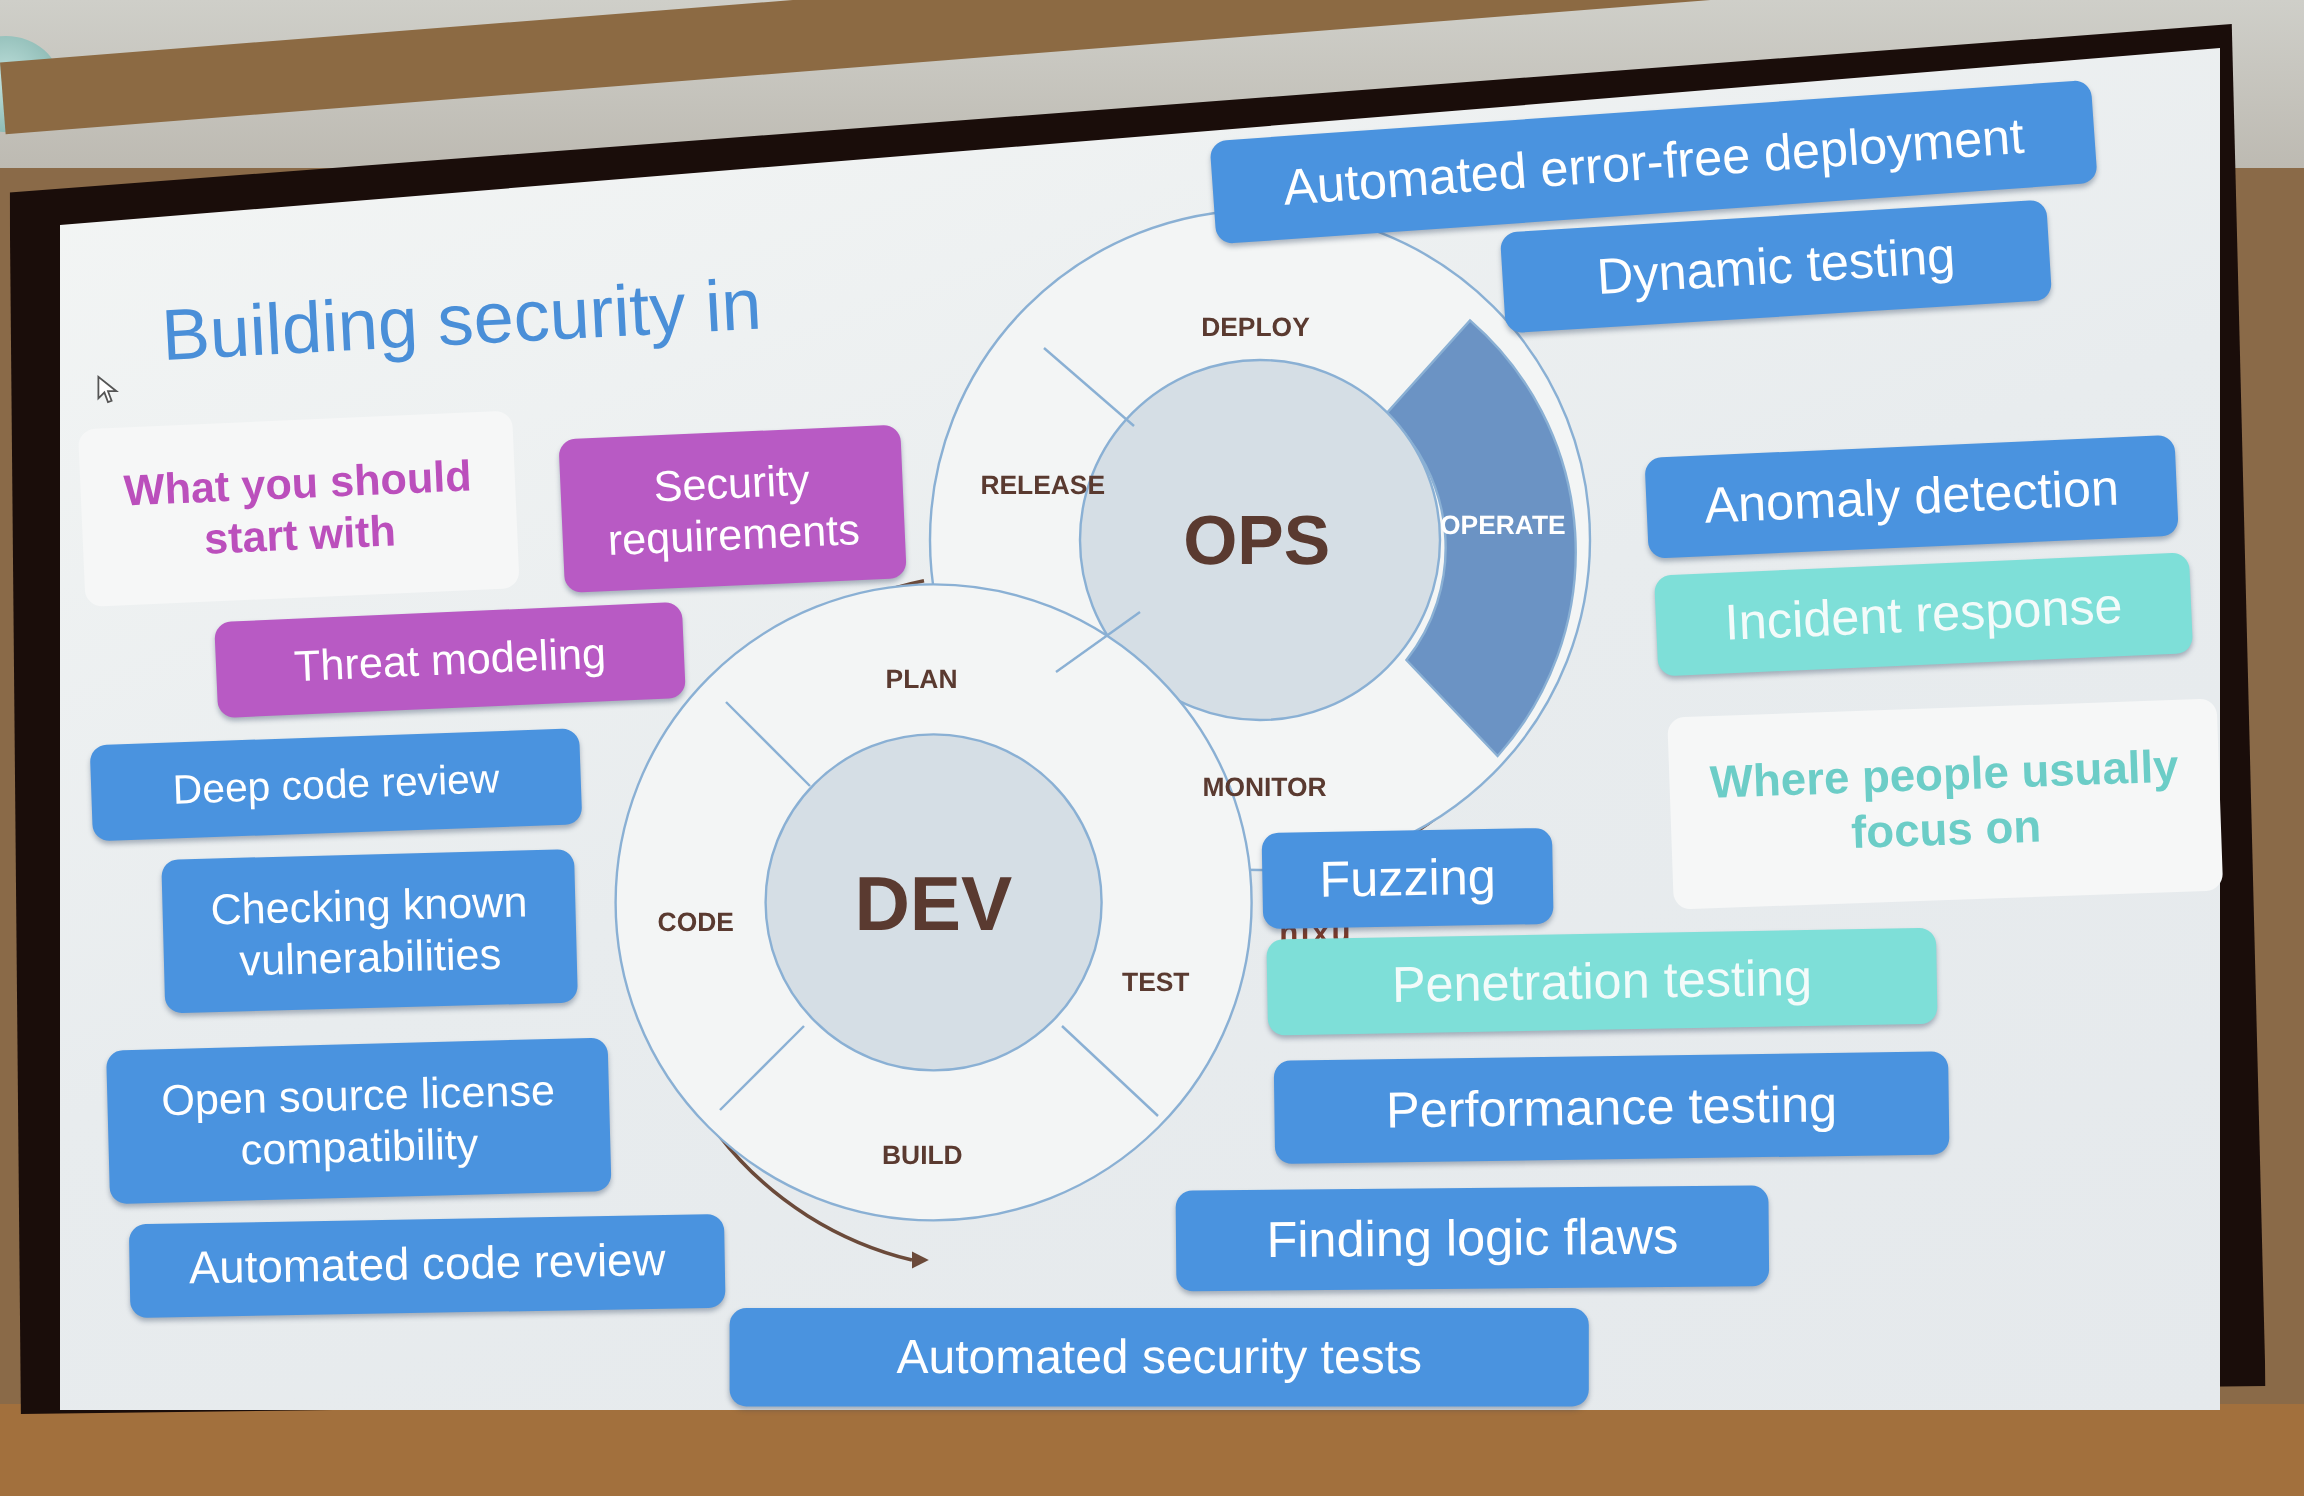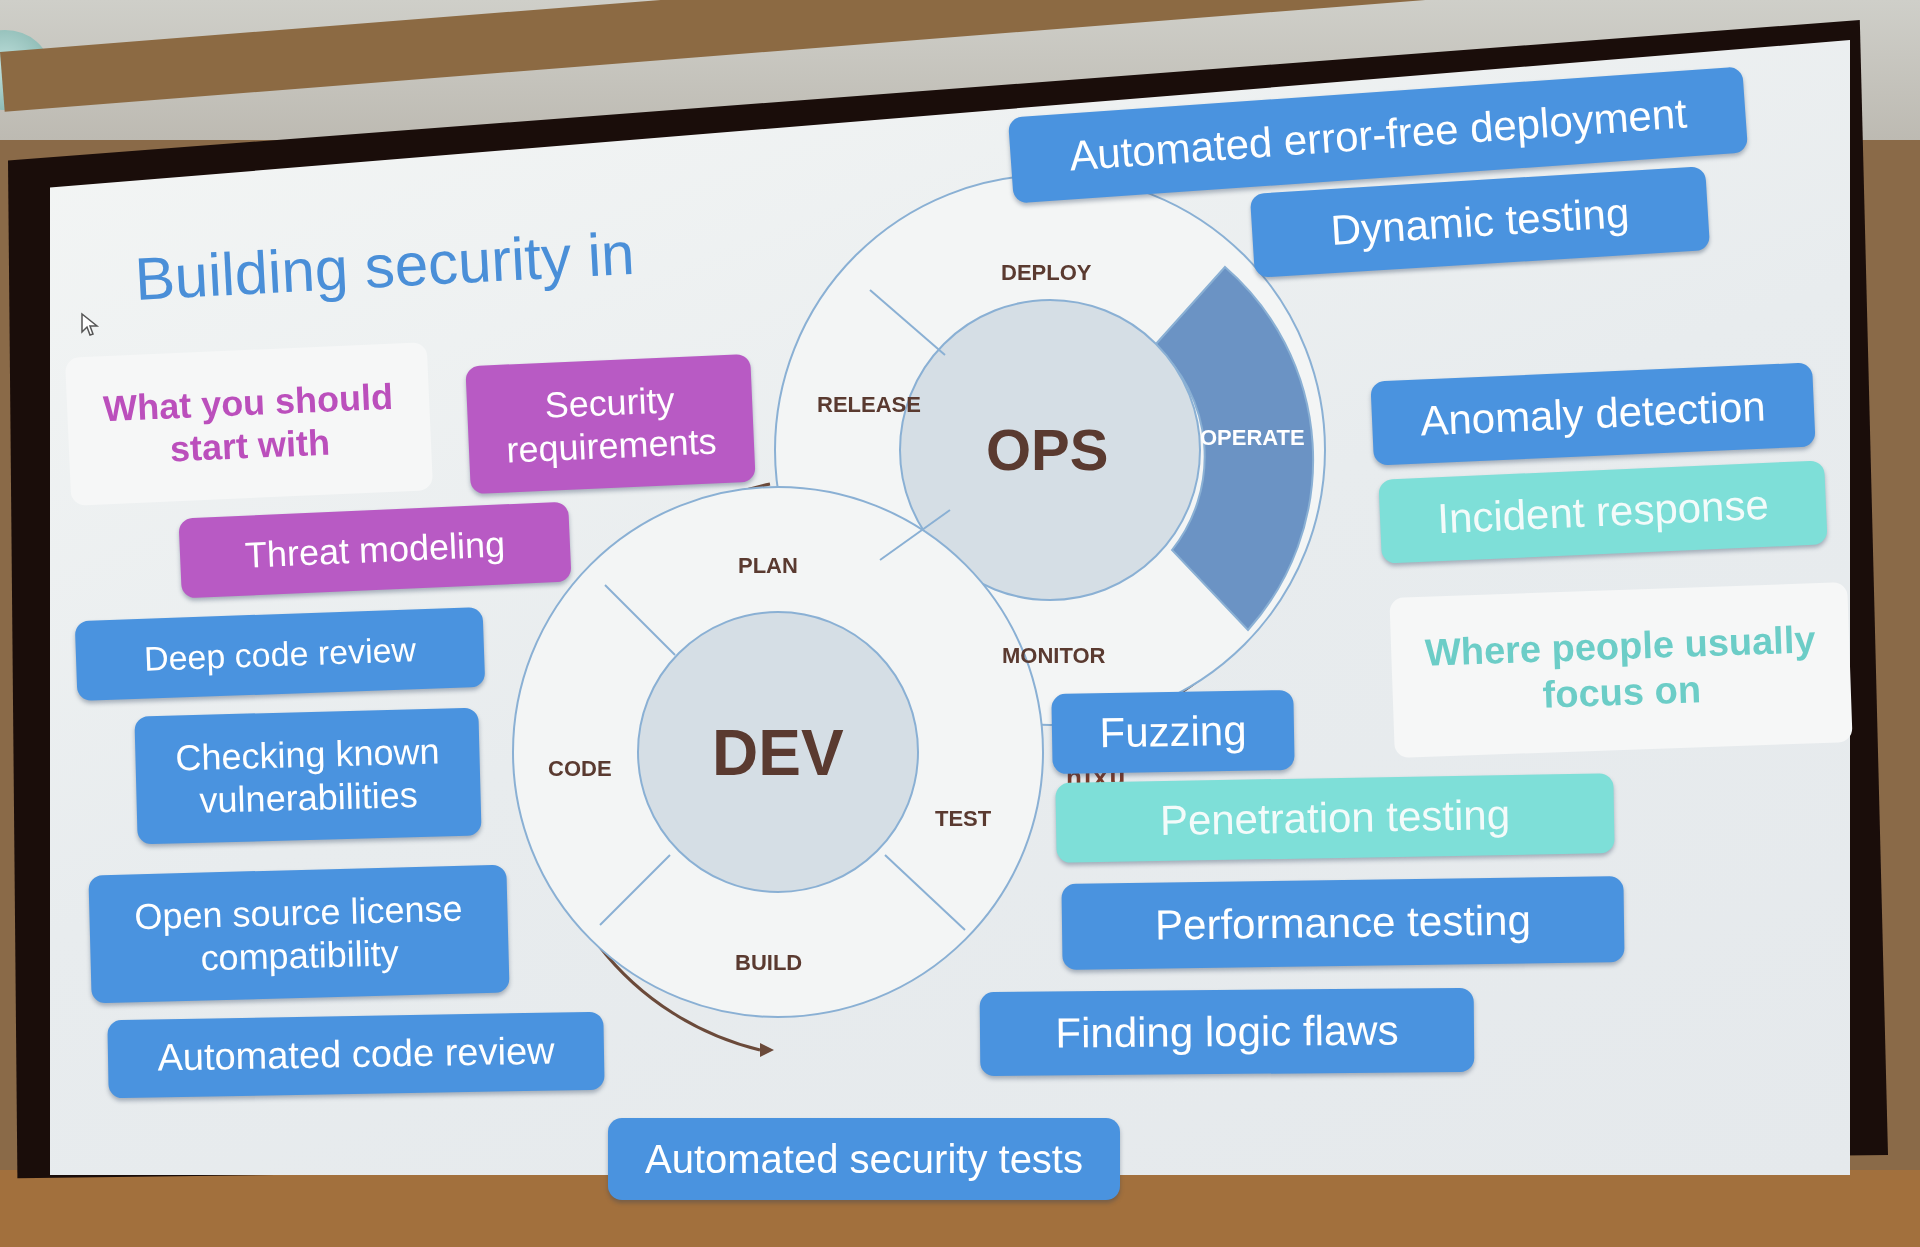--- a/index.html
+++ b/index.html
@@ -114,21 +114,21 @@
 <div class="box note teal-text" style="left:1392px;top:590px;width:458px;height:160px;font-size:38px;transform:rotate(-2deg);">Where people usually focus on</div>
 
 <div class="box purple" style="left:468px;top:360px;width:285px;height:128px;font-size:36px;transform:rotate(-2.5deg);">Security requirements</div>
 <div class="box purple" style="left:180px;top:510px;width:390px;height:80px;font-size:36px;transform:rotate(-2.5deg);">Threat modeling</div>
 
 <div class="box blue" style="left:76px;top:614px;width:408px;height:80px;font-size:34px;transform:rotate(-2deg);">Deep code review</div>
 <div class="box blue" style="left:136px;top:712px;width:344px;height:128px;font-size:36px;transform:rotate(-1.5deg);">Checking known vulnerabilities</div>
 <div class="box blue" style="left:90px;top:870px;width:418px;height:128px;font-size:36px;transform:rotate(-1.5deg);">Open source license compatibility</div>
 <div class="box blue" style="left:108px;top:1016px;width:496px;height:78px;font-size:38px;transform:rotate(-1deg);">Automated code review</div>
 
-<div class="box blue" style="left:608px;top:1118px;width:512px;height:82px;font-size:40px;">Automated security tests</div>
+<div class="box blue" style="left:608px;top:1090px;width:716px;height:82px;font-size:40px;">Automated security tests</div>
 <div class="box blue" style="left:980px;top:990px;width:494px;height:84px;font-size:42px;transform:rotate(-0.5deg);">Finding logic flaws</div>
 <div class="box blue" style="left:1062px;top:880px;width:562px;height:86px;font-size:42px;transform:rotate(-0.8deg);">Performance testing</div>
 <div class="box teal" style="left:1056px;top:778px;width:558px;height:80px;font-size:42px;transform:rotate(-1deg);">Penetration testing</div>
 <div class="box blue" style="left:1052px;top:692px;width:242px;height:80px;font-size:42px;transform:rotate(-1deg);">Fuzzing</div>
 
 <div class="box blue" style="left:1010px;top:92px;width:736px;height:86px;font-size:42px;transform:rotate(-4deg);">Automated error-free deployment</div>
 <div class="box blue" style="left:1252px;top:180px;width:456px;height:84px;font-size:42px;transform:rotate(-3.5deg);">Dynamic testing</div>
 <div class="box blue" style="left:1372px;top:372px;width:442px;height:84px;font-size:42px;transform:rotate(-2.5deg);">Anomaly detection</div>
 <div class="box teal" style="left:1380px;top:470px;width:446px;height:84px;font-size:42px;transform:rotate(-2.5deg);">Incident response</div>
 

